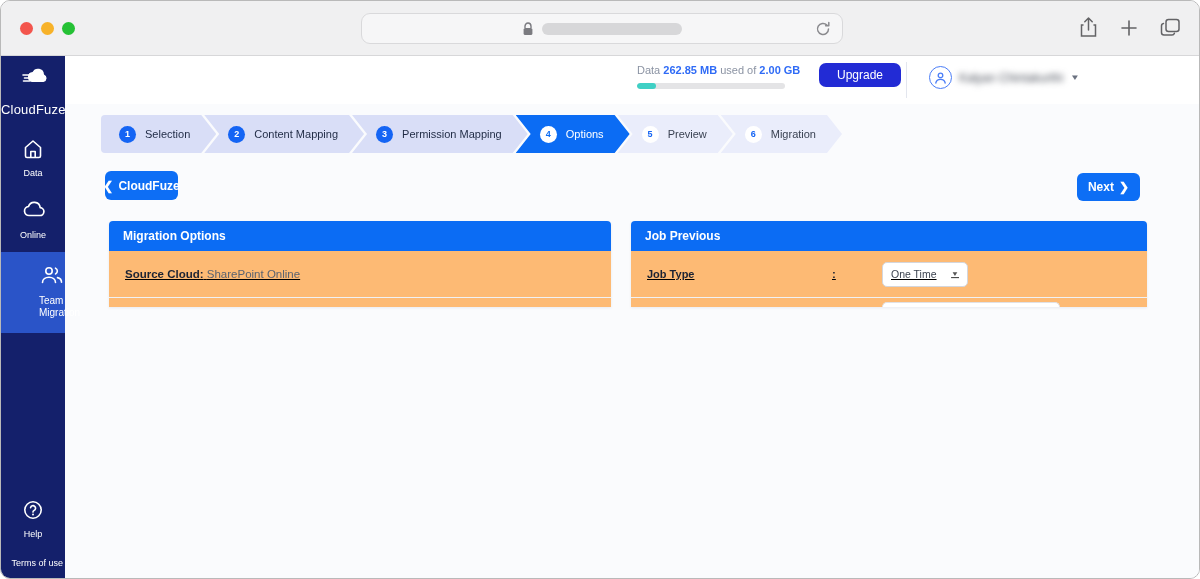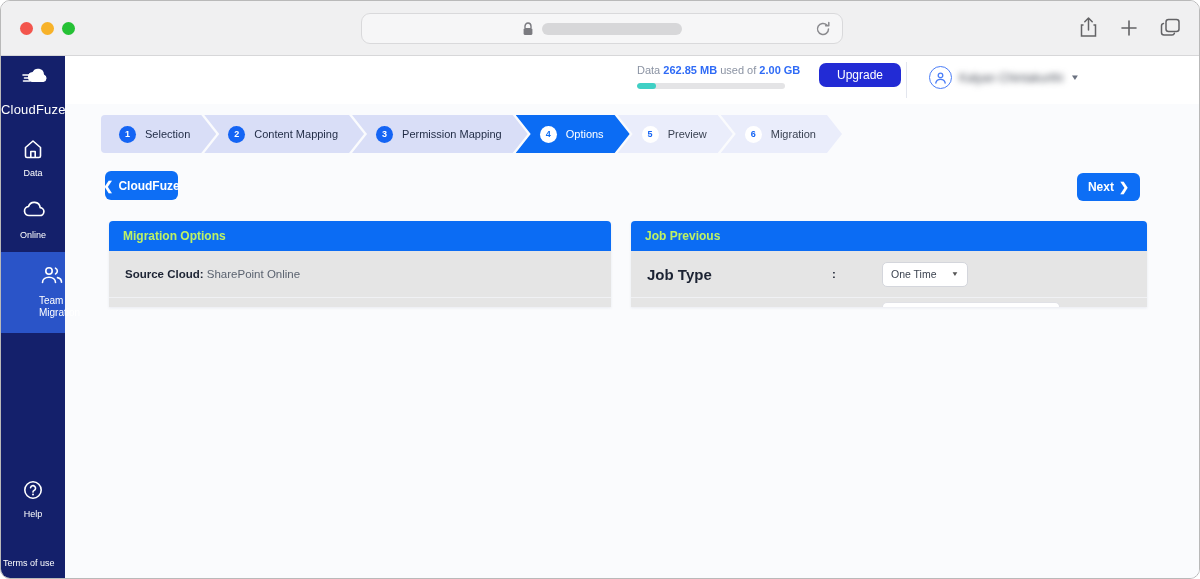--- a/index.html
+++ b/index.html
@@ -21,21 +21,21 @@
 
   
   .sidebar { position:absolute; left:0; top:55px; bottom:0; width:64px; background:#14206b; color:#fff; z-index:5; display:flex; flex-direction:column; align-items:stretch; }
   .side-logo { padding:12px 0 10px; text-align:center; }
   .side-logo .logo-text { font-size:13px; letter-spacing:.2px; margin-top:8px; }
   .side-item { padding:11px 2px 10px; text-align:center; cursor:pointer; }
   .side-item .lbl { display:block; font-size:9px; margin-top:4px; line-height:1.25; }
   .side-item.active { background:#2a54c8; padding-top:13px; padding-bottom:13px;padding-left:38px; }
   .side-item.active .lbl { font-size:10px; }
   .side-spacer { flex:1; }
-  .side-terms { text-align:left; font-size:9px; padding:8px 2px 10px;margin-top:20px; }
+  .side-terms { text-align:right; font-size:9px; padding:8px 2px 10px; }
   .sicon { width:22px; height:22px; display:inline-block; }
 
   
   .topbar { position:absolute; left:64px; top:55px; right:0; height:48px; background:#ffffff; }
   .usage { position:absolute; left:572px; top:8px; width:152px; }
   .usage-text { font-size:11px; color:#8b93a3; white-space:nowrap; }
   .usage-text b { color:#2f6bf6; font-weight:bold; }
   .usage-track { margin-top:7px; width:148px; height:6px; border-radius:3px; background:#e4e4e6; overflow:hidden; }
   .usage-fill { height:100%; border-radius:3px; background:#3fd0c5; width:13%; }
   .upgrade-btn { position:absolute; left:754px; top:7px; width:82px; height:24px; background:#222bd5; color:#fff; font-size:12px; border:none; border-radius:7px; cursor:pointer; font-family:inherit; }
@@ -67,25 +67,25 @@
   
   .nav-btn { position:absolute; background:#0d6ef5; color:#fff; border:none; border-radius:6px; font-size:12px; font-weight:bold; font-family:inherit; cursor:pointer; display:flex; align-items:center; gap:5px; justify-content:center; }
   .prev-btn { left:40px; top:67px; width:73px; height:29px; }
   .next-btn { left:1012px; top:69px; width:63px; height:28px; }
   .btn-arrow { font-weight:bold; font-size:12px; line-height:1; }
 
   
   .panel { position:absolute; top:117px; background:#fff; box-shadow:0 1px 3px rgba(30,40,90,.08); border-radius:4px 4px 0 0; overflow:hidden; }
   .panel-left { left:44px; width:502px; height:86px; }
   .panel-right { left:566px; width:516px; height:86px; }
-  .panel-header { height:30px; background:#0b6cf4; color:#bef264; font-size:12px; font-weight:bold; display:flex; align-items:center; padding:0 14px; }
-  .panel-row { height:47px; display:flex; align-items:center; padding:0 16px; border-bottom:1px solid #f0f1f4; background:#e5e5e5; }
+  .panel-header { height:30px; background:#0b6cf4; color:#ffffff; font-size:12px; font-weight:bold; display:flex; align-items:center; padding:0 14px; }
+  .panel-row { height:47px; display:flex; align-items:center; padding:0 16px; border-bottom:1px solid #f0f1f4; background:#fdba74;text-decoration:underline; }
   .kv { font-size:11.5px; color:#5b6370; }
   .kv b { color:#1c2333; }
-  .job-label { font-size:15px; font-weight:bold; color:#1c2333; width:185px; }
+  .job-label { font-size:11px; font-weight:bold; color:#1c2333; width:185px; }
   .job-colon { font-size:11.5px; color:#1c2333; width:50px; font-weight:bold; }
   .select-box { width:86px; height:25px; border:1px solid #d4d6dc; border-radius:5px; background:#fff; font-size:10.5px; color:#3c4350; display:flex; align-items:center; justify-content:space-between; padding:0 8px; cursor:pointer; }
   .select-chev { font-size:8px; color:#555; transform:scaleY(.8); }
   .panel-row.sliver { align-items:flex-start; padding-top:4px; height:9px; border-bottom:none; }
   .sliver-input { margin-left:235px; width:178px; height:20px; border:1px solid #e0e1e6; border-radius:5px 5px 0 0; border-bottom:none; background:#fff; }
   svg { display:block; }
 </style>
 </head>
 <body>
 

